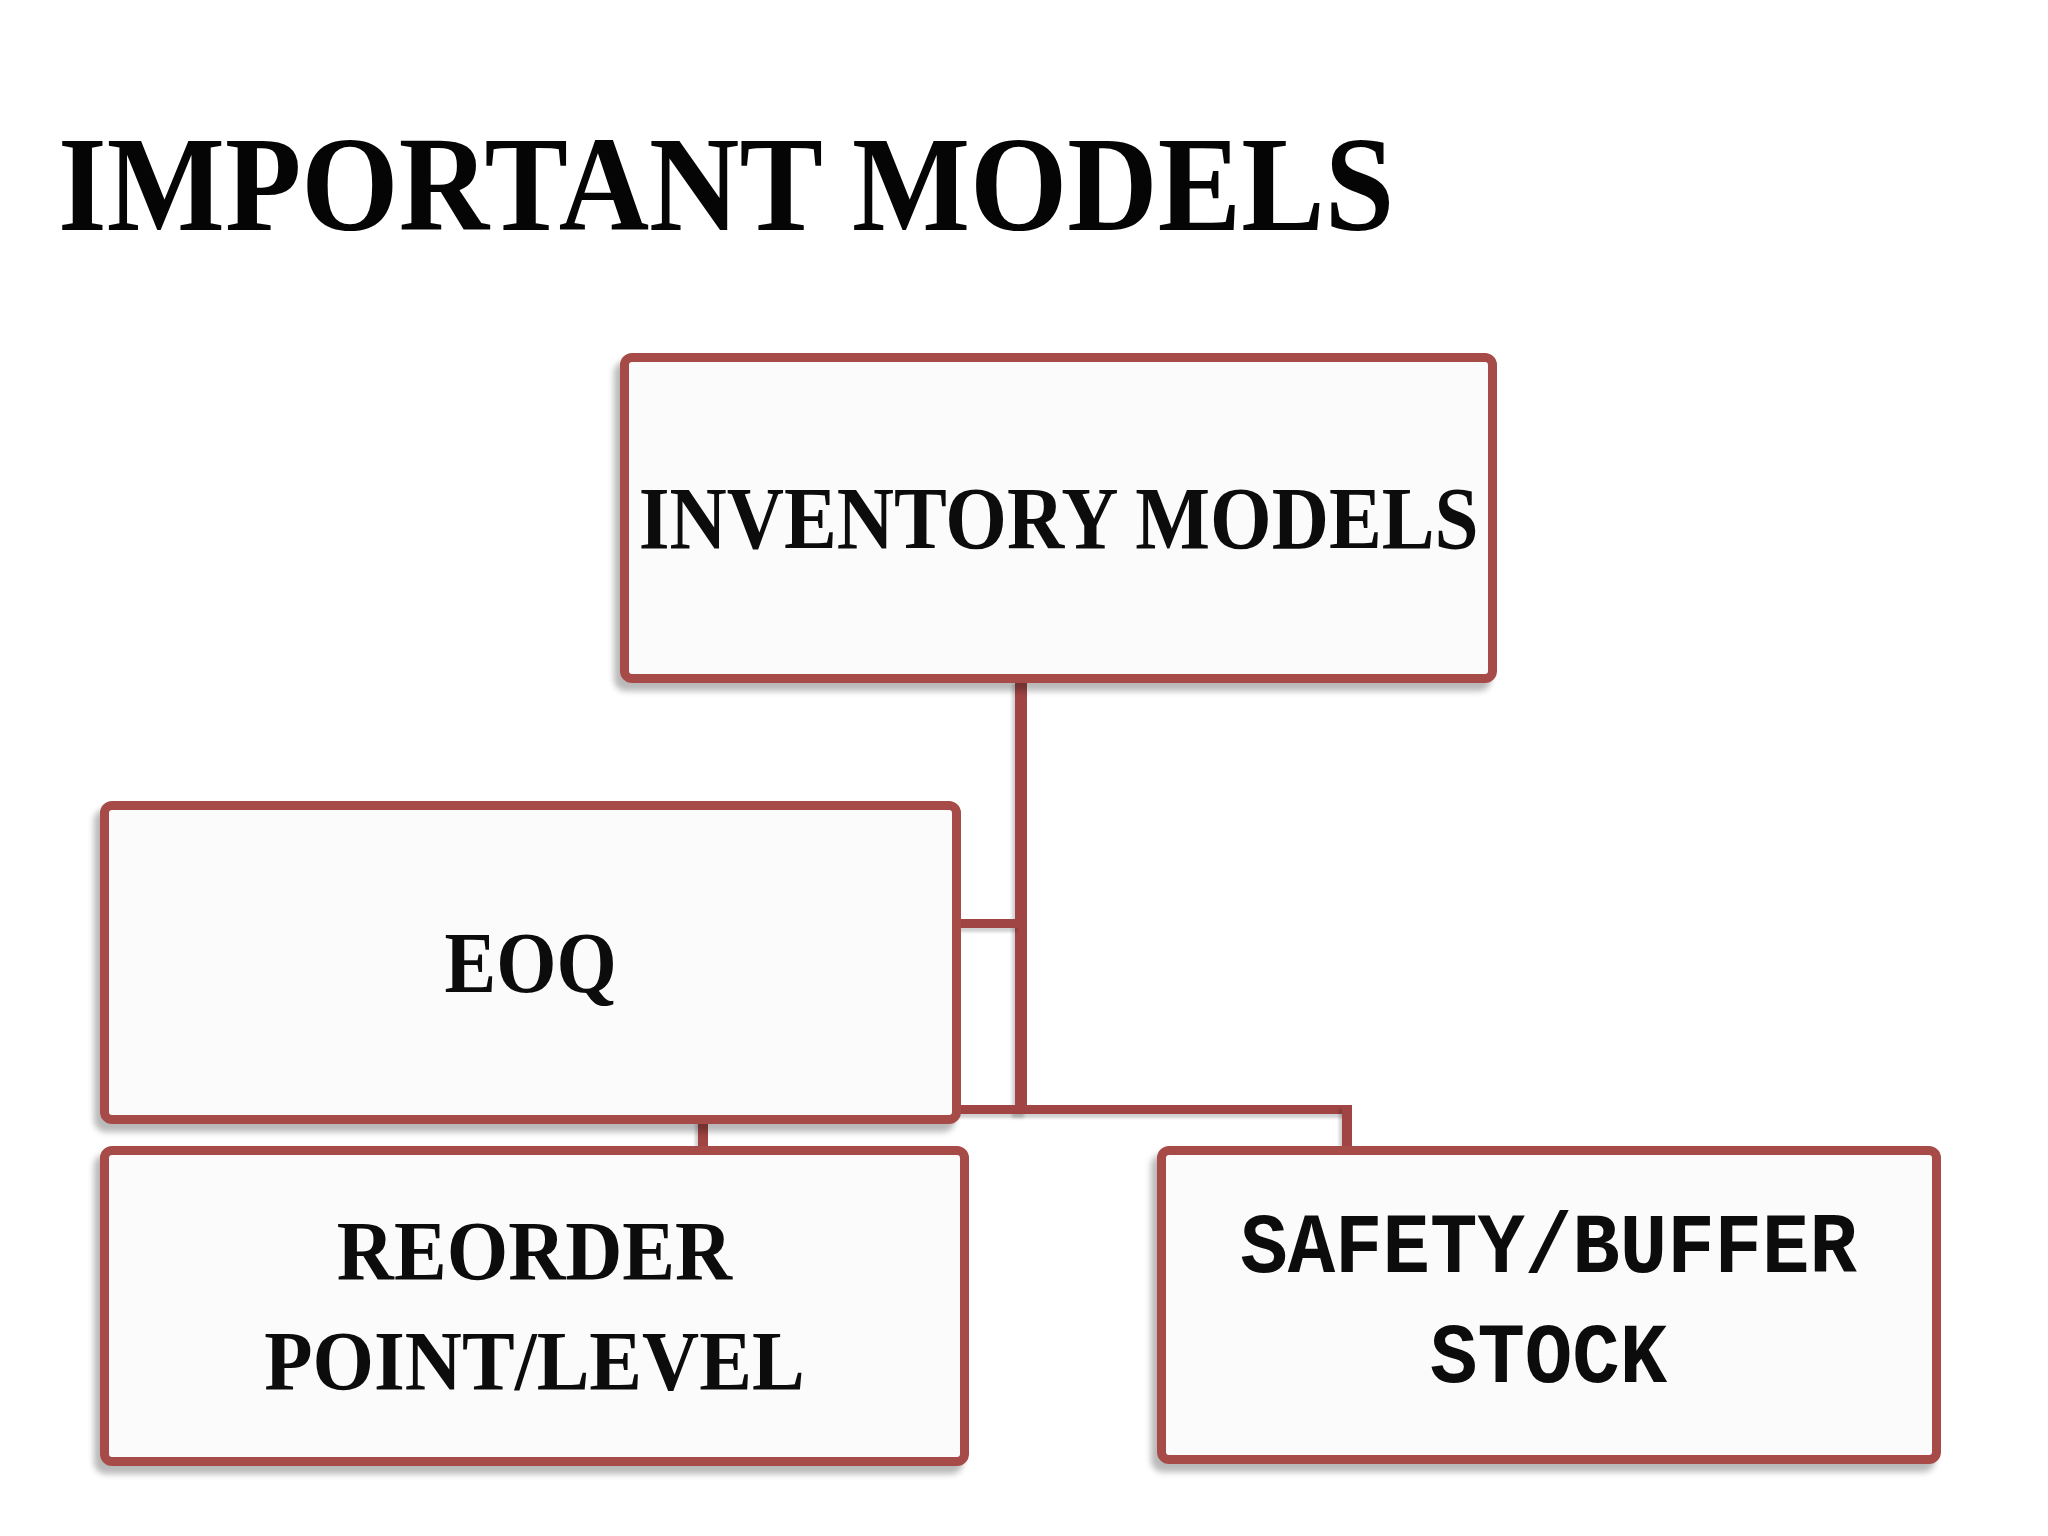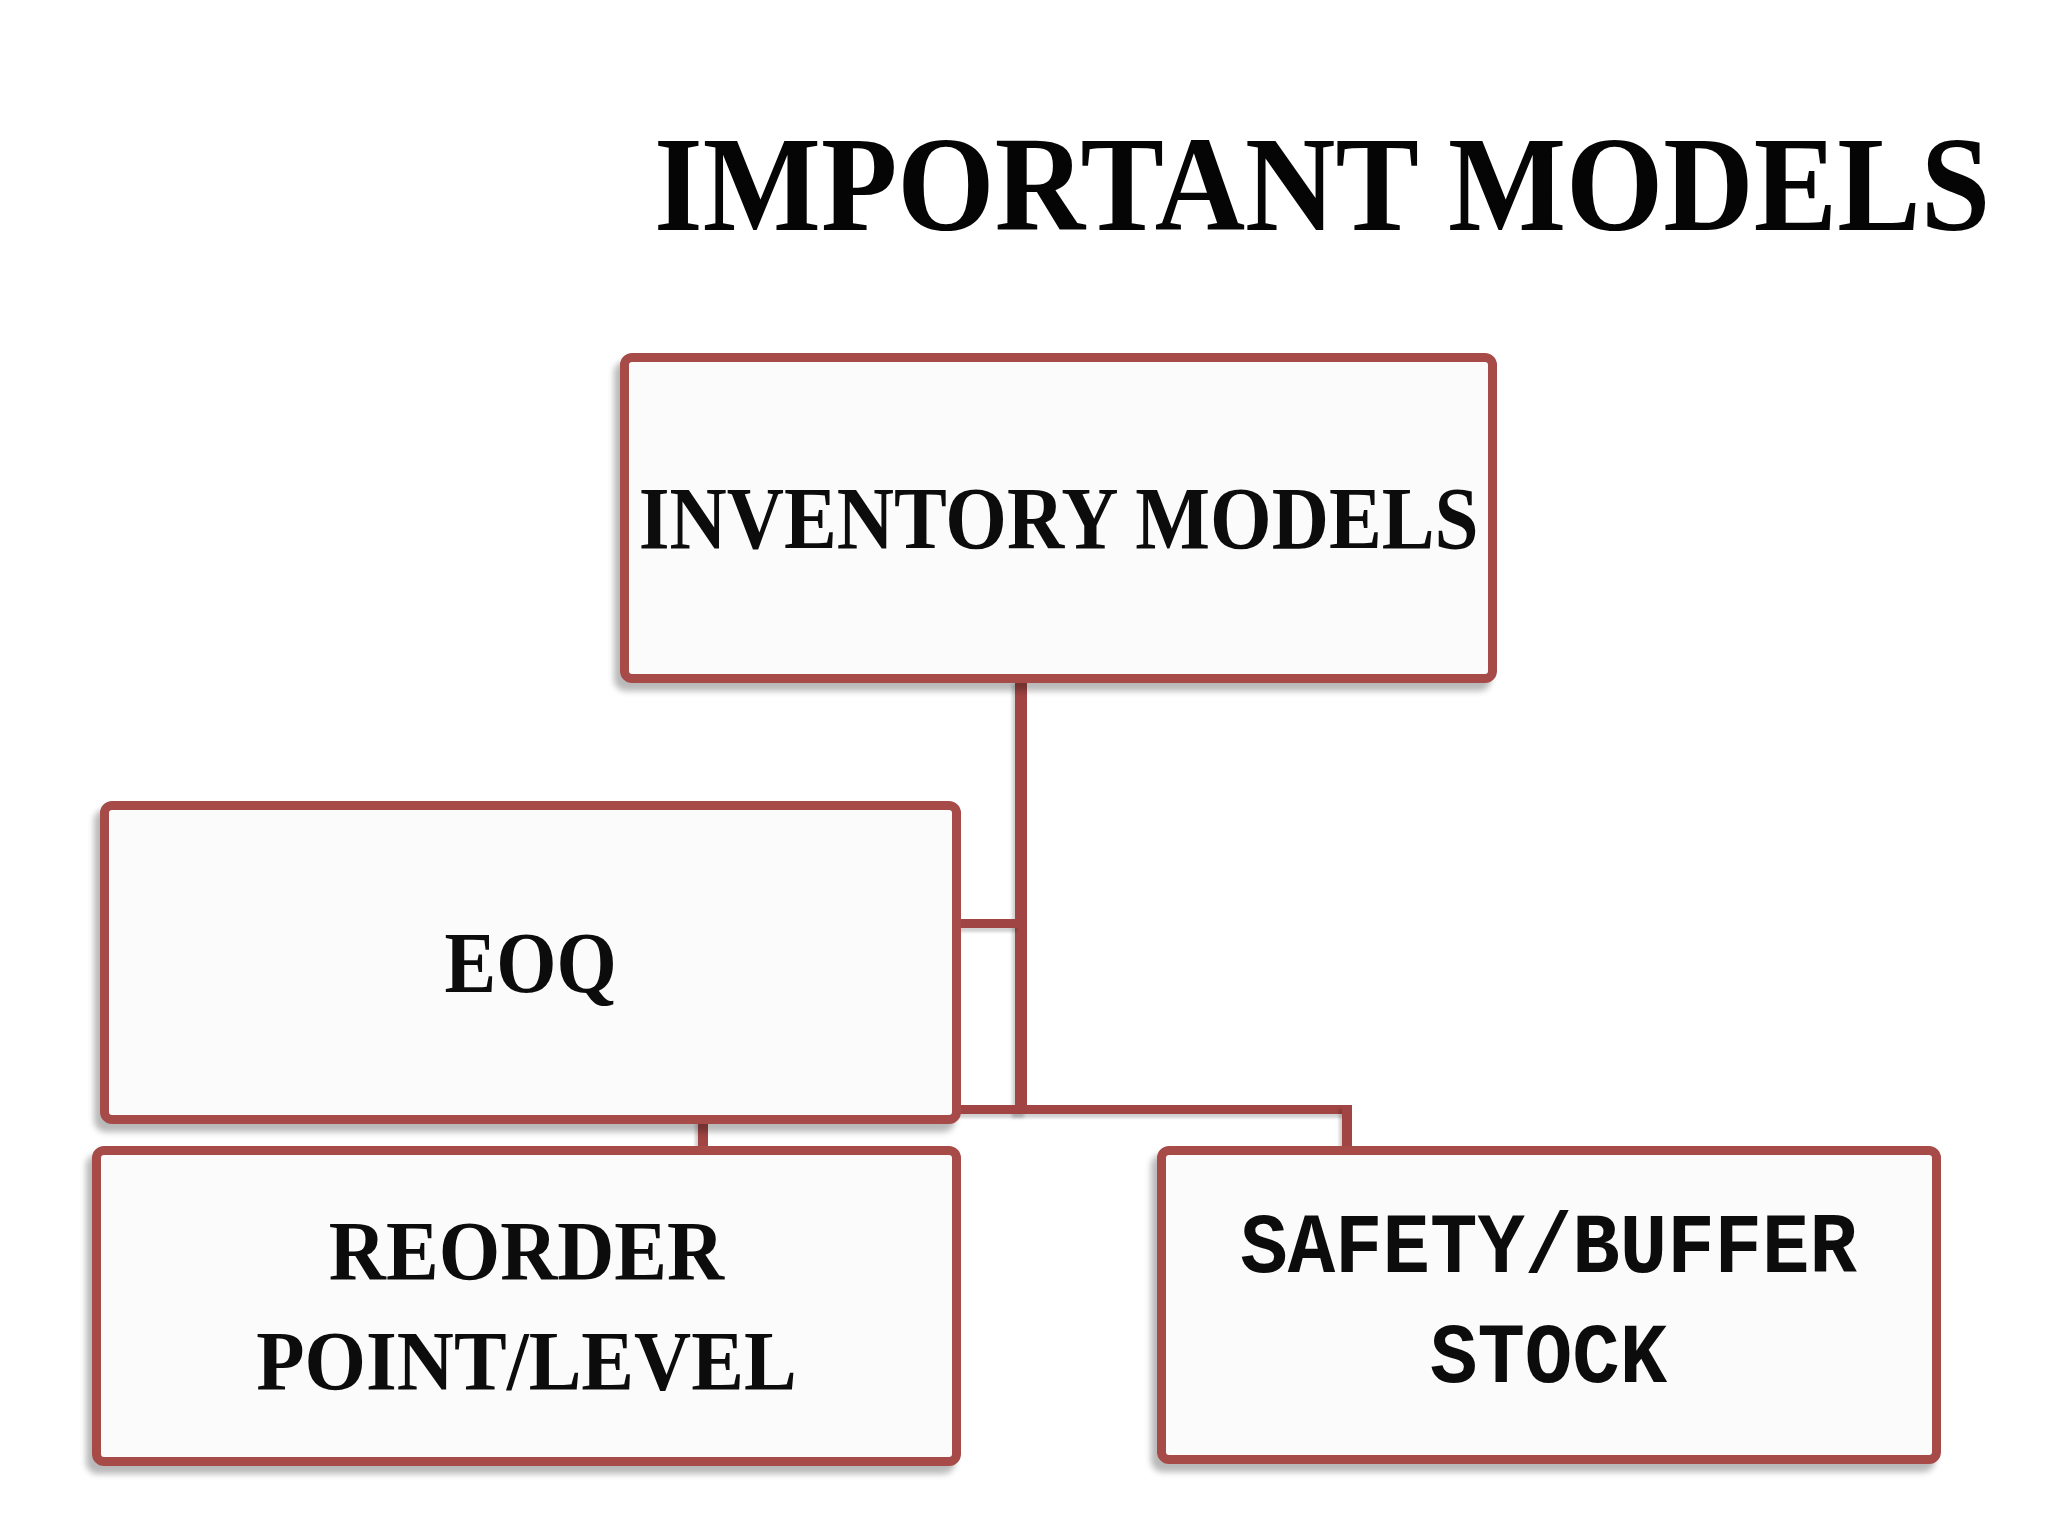--- a/index.html
+++ b/index.html
@@ -15,21 +15,21 @@
     position:relative;
     width:2048px;height:1536px;
     background:var(--background);
     overflow:hidden;
     font-family:"Liberation Serif","DejaVu Serif",serif;
     color:var(--text);
   }
   .slide-title{
     position:absolute;
     left:0; right:0; top:116px;
-    text-align:right;
+    text-align:left;
     font-size:136px;
     font-weight:bold;
     line-height:1;
     color:#050505;
     letter-spacing:0px;
     white-space:nowrap;
   }
   .slide-title .squeeze{
     display:inline-block;
     transform:scaleX(0.92);
@@ -50,21 +50,21 @@
     font-weight:bold;
     color:var(--text);
     display:inline-block;
     transform-origin:50% 50%;
     white-space:nowrap;
   }
   #box-inventory{left:620px;top:353px;width:877px;height:330px;}
   #box-inventory .node-label{font-size:88px;transform:scaleX(0.90);}
   #box-eoq{left:100px;top:759px;width:861px;height:323px;margin-top:42px;}
   #box-eoq .node-label{font-size:86px;transform:scaleX(0.90);}
-  #box-reorder{left:92px;top:1146px;width:869px;height:320px;}
+  #box-reorder{left:100px;top:1146px;width:869px;height:320px;}
   #box-safety{left:1157px;top:1146px;width:784px;height:318px;font-family:Liberation Mono, monospace;}
   .two-line{font-size:85px;line-height:1.3;transform:scaleX(0.93);}
   .connector{
     position:absolute;
     background:var(--connector);
     box-shadow:-3px 4px 3px rgba(0,0,0,0.18);
   }
   #conn-trunk{left:1015px;top:680px;width:12px;height:434px;}
   #conn-eoq-stub{left:950px;top:919px;width:70px;height:9px;}
   #conn-crossbar{left:698px;top:1105px;width:654px;height:9px;}

